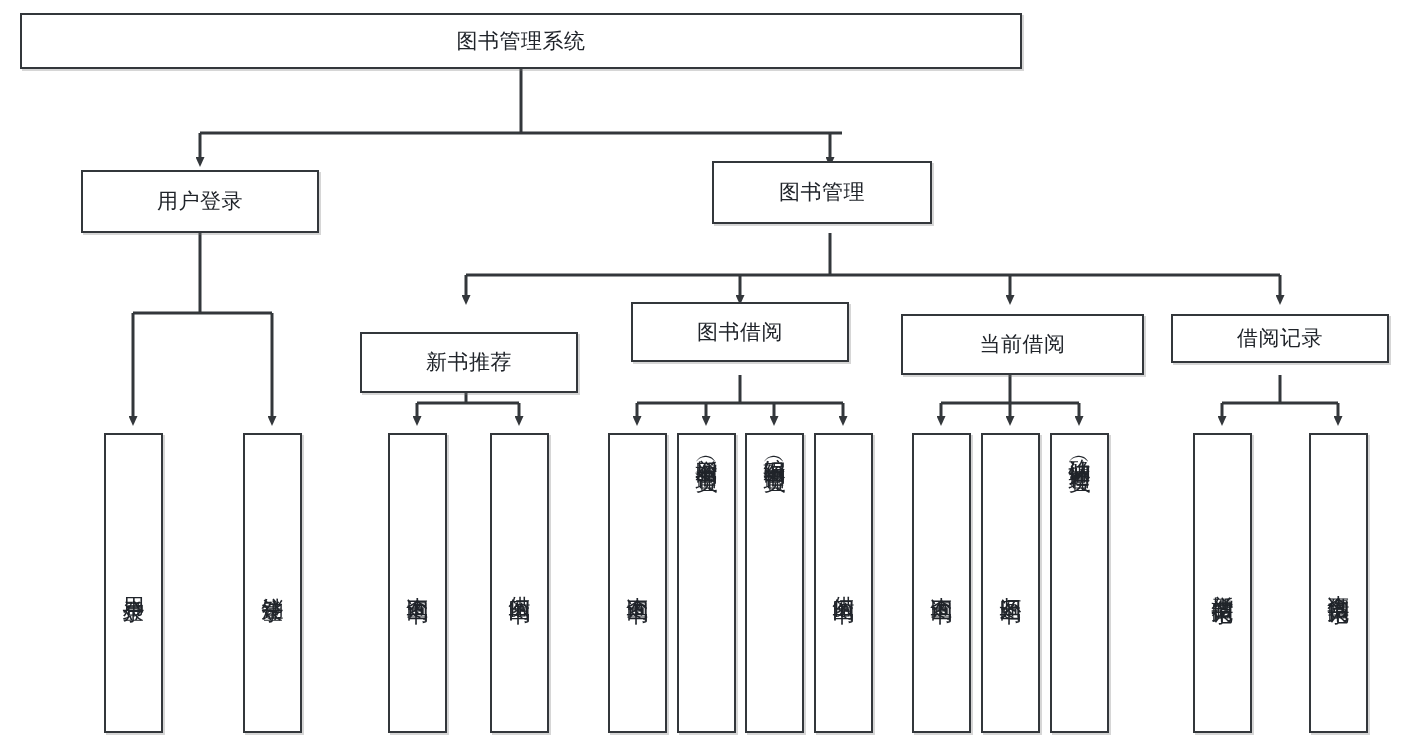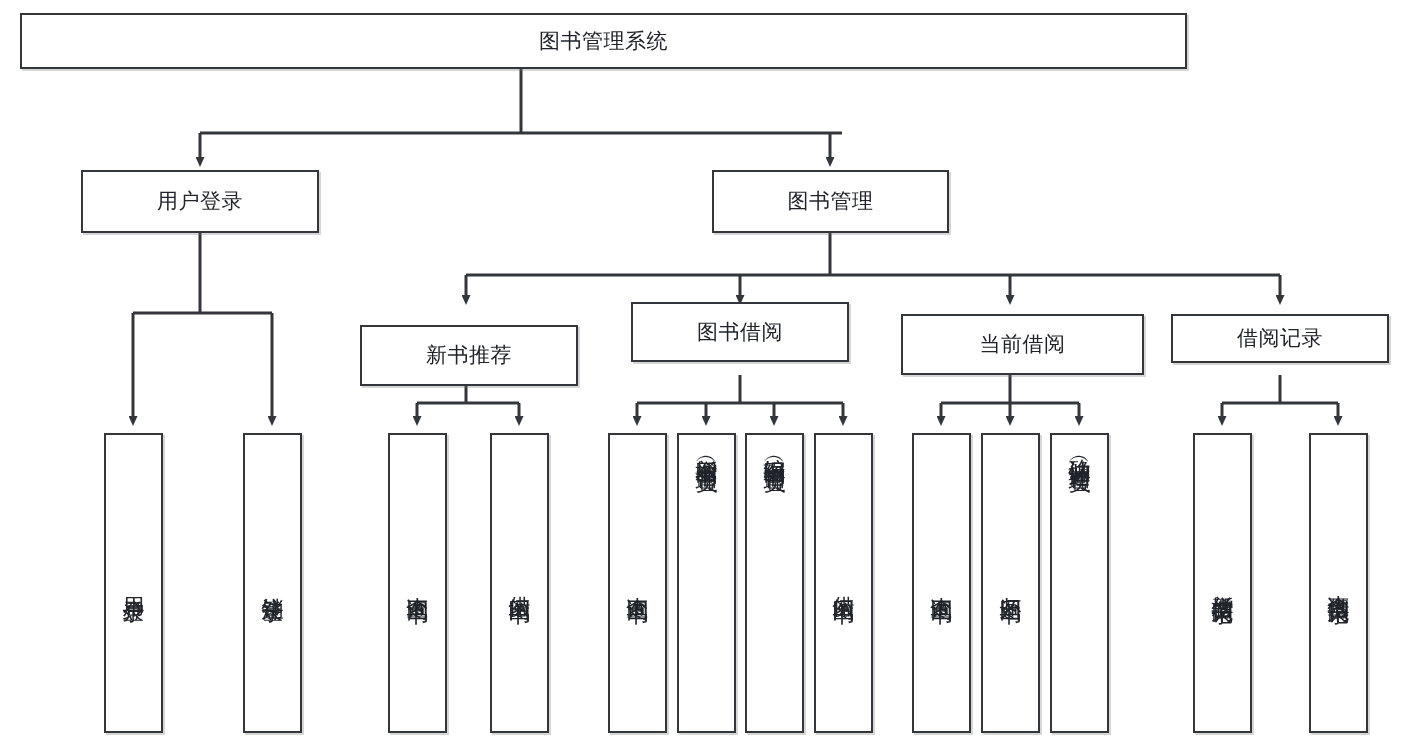--- a/index.html
+++ b/index.html
@@ -122,32 +122,32 @@
       <path d="M1010,403 L1010,417" marker-end="url(#arrow)"></path>
       <path d="M1079,403 L1079,417" marker-end="url(#arrow)"></path>
 
       <path d="M1280,375 L1280,403"></path>
       <path d="M1222,403 L1338,403"></path>
       <path d="M1222,403 L1222,417" marker-end="url(#arrow)"></path>
       <path d="M1338,403 L1338,417" marker-end="url(#arrow)"></path>
     </g>
   </svg>
 
-  <div class="node horiz" style="left:20px; top:13px; width:1167px; height:56px;">
+  <div class="node horiz" style="left:20px; top:13px; width:1002px; height:56px;">
     <span class="lbl">图书管理系统</span>
   </div>
 
   <div class="node horiz" style="left:81px; top:170px; width:238px; height:63px;">
     <span class="lbl">用户登录</span>
   </div>
-  <div class="node horiz" style="left:712px; top:170px; width:237px; height:63px;">
+  <div class="node horiz" style="left:712px; top:161px; width:220px; height:63px;">
     <span class="lbl">图书管理</span>
   </div>
 
-  <div class="node horiz" style="left:360px; top:325px; width:218px; height:61px;">
+  <div class="node horiz" style="left:360px; top:332px; width:218px; height:61px;">
     <span class="lbl">新书推荐</span>
   </div>
   <div class="node horiz" style="left:631px; top:302px; width:218px; height:60px;">
     <span class="lbl">图书借阅</span>
   </div>
   <div class="node horiz" style="left:901px; top:314px; width:243px; height:61px;">
     <span class="lbl">当前借阅</span>
   </div>
   <div class="node horiz" style="left:1171px; top:314px; width:218px; height:49px;">
     <span class="lbl">借阅记录</span>

